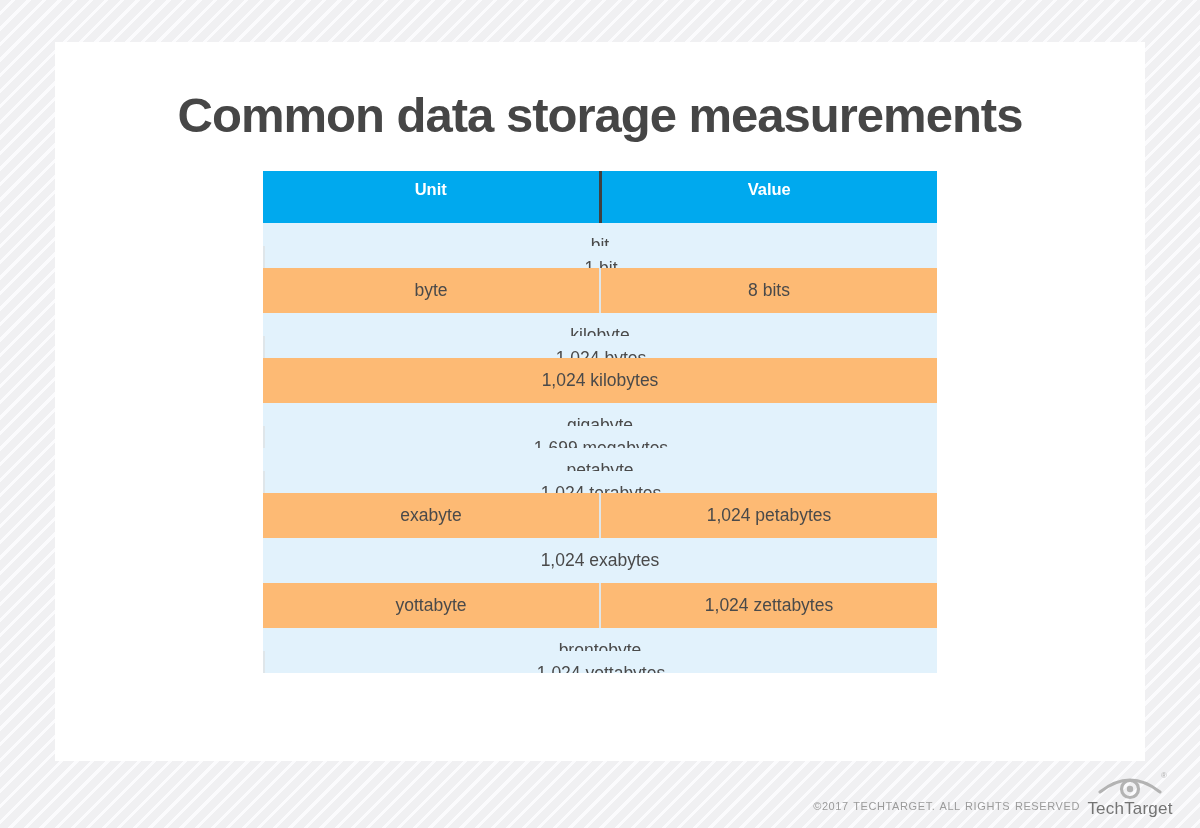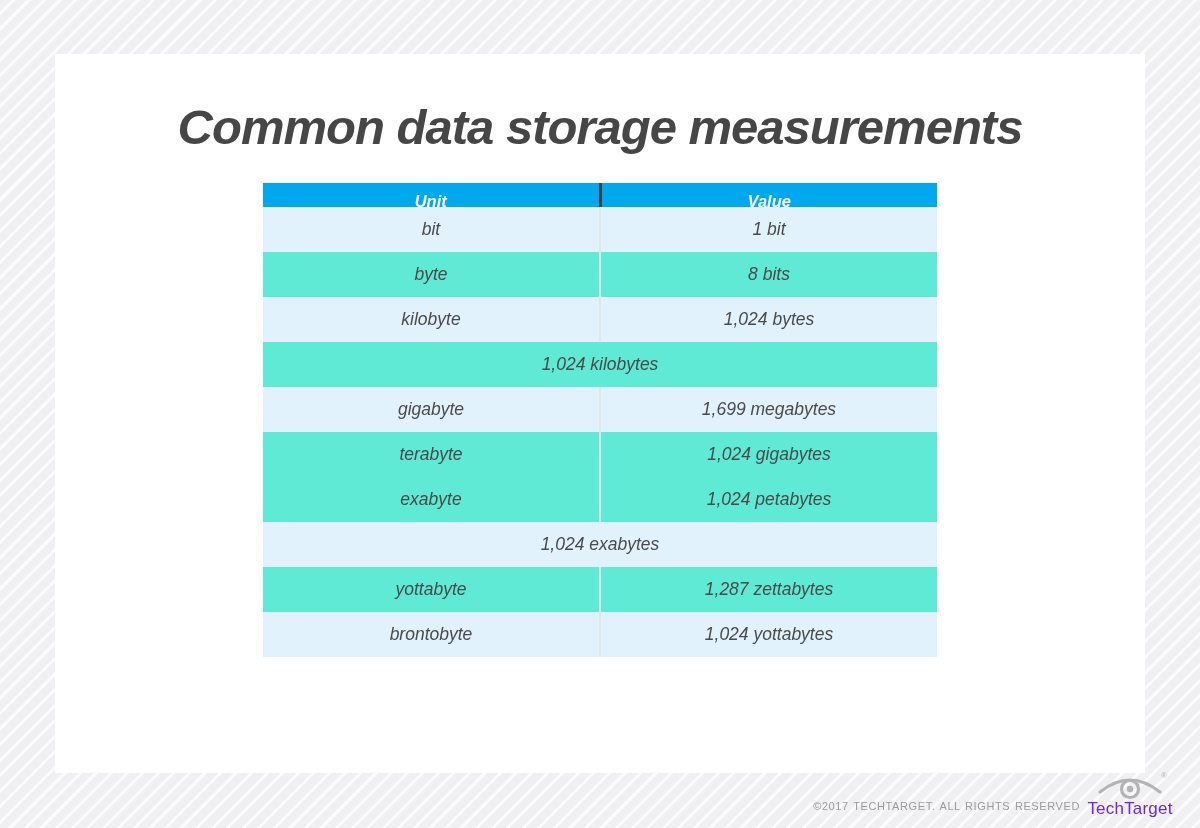--- a/index.html
+++ b/index.html
@@ -11,60 +11,59 @@
     --muted:#9b9b9b;
     --logogray:#b3b3b3;
   }
   html,body{margin:0;padding:0;}
   body{
     width:1200px;height:828px;position:relative;overflow:hidden;
     font-family:"Liberation Sans","DejaVu Sans",sans-serif;
     background:repeating-linear-gradient(135deg,#f0f0f2 0px,#f0f0f2 8px,#fbfbfd 8px,#fbfbfd 11px);
   }
   .card{
-    position:absolute;left:55px;top:54px;width:1090px;height:719px;
+    position:absolute;left:55px;top:42px;width:1090px;height:719px;
     background:#ffffff;
-    font-style:italic;
   }
   .title{
     margin:44px 0 0 0;
     text-align:center;
     font-size:49px;line-height:58px;font-weight:bold;letter-spacing:-1px;
     color:var(--titletext);
   }
   .table{
     width:674px;margin:27px auto 0 auto;
   }
   .thead{
-    display:flex;height:24px;line-height:36px;
+    display:flex;height:52px;line-height:36px;
     background:var(--accent);color:#ffffff;
     font-weight:bold;font-size:16.5px;text-align:center;
   }
   .thead .cell+.cell{border-left:3px solid #404040;}
   .trow{
     display:flex;height:45px;line-height:45px;
     font-size:17.5px;color:var(--bodytext);text-align:center;
-    background:#5eead4;
+    background:#fdba74;
   }
-  .trow.alt{background:var(--rowalt);}
+  .trow.alt{background:var(--rowalt);flex-direction:column;}
   .cell{flex:1;overflow:hidden;}
   .trow .cell+.cell{border-left:2px solid var(--divider);white-space:pre-wrap;}
   .footer{
     position:absolute;right:29px;bottom:10px;
     display:flex;align-items:flex-end;
   }
   .copyright{
     font-size:11px;letter-spacing:.6px;word-spacing:1px;
     color:var(--muted);margin:0 9px 6px 0;text-transform:uppercase;
   }
   .brand{
     display:flex;flex-direction:column;align-items:center;width:82px;
   }
   .brand-name{
-    font-size:17px;color:#6d28d9;letter-spacing:.2px;line-height:18px;
+    font-size:17px;color:#737373;letter-spacing:.2px;line-height:18px;
   }
 </style>
 </head>
 <body>
 
 <div class="card">
   <h1 class="title">Common data storage measurements</h1>
 
   <div class="table">
     <div class="thead">
@@ -89,38 +88,38 @@
 
   <div class="trow">
     <div class="cell">1,024  kilobytes</div>
   </div>
 
   <div class="trow alt">
     <div class="cell">gigabyte</div>
     <div class="cell">1,699 megabytes</div>
   </div>
 
-  <div class="trow">
-    <div class="cell">terabyte</div>
-    <div class="cell">1,024 gigabytes</div>
+
+  <div class="trow alt">
+    <div class="cell">petabyte</div>
+    <div class="cell">1,024 terabytes</div>
   </div>
-
 
   <div class="trow">
     <div class="cell">exabyte</div>
     <div class="cell">1,024 petabytes</div>
   </div>
 
   <div class="trow alt">
     <div class="cell">1,024 exabytes</div>
   </div>
 
   <div class="trow">
     <div class="cell">yottabyte</div>
-    <div class="cell">1,287 zettabytes</div>
+    <div class="cell">1,024 zettabytes</div>
   </div>
 
   <div class="trow alt">
     <div class="cell">brontobyte</div>
     <div class="cell">1,024 yottabytes</div>
   </div>
 </div>
   </div>
 </div>
 

